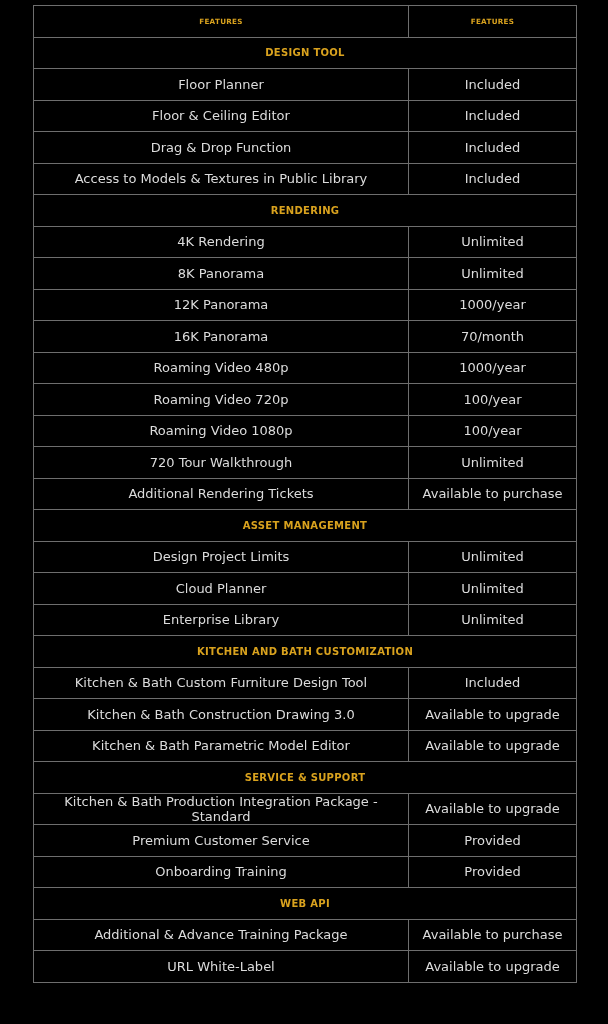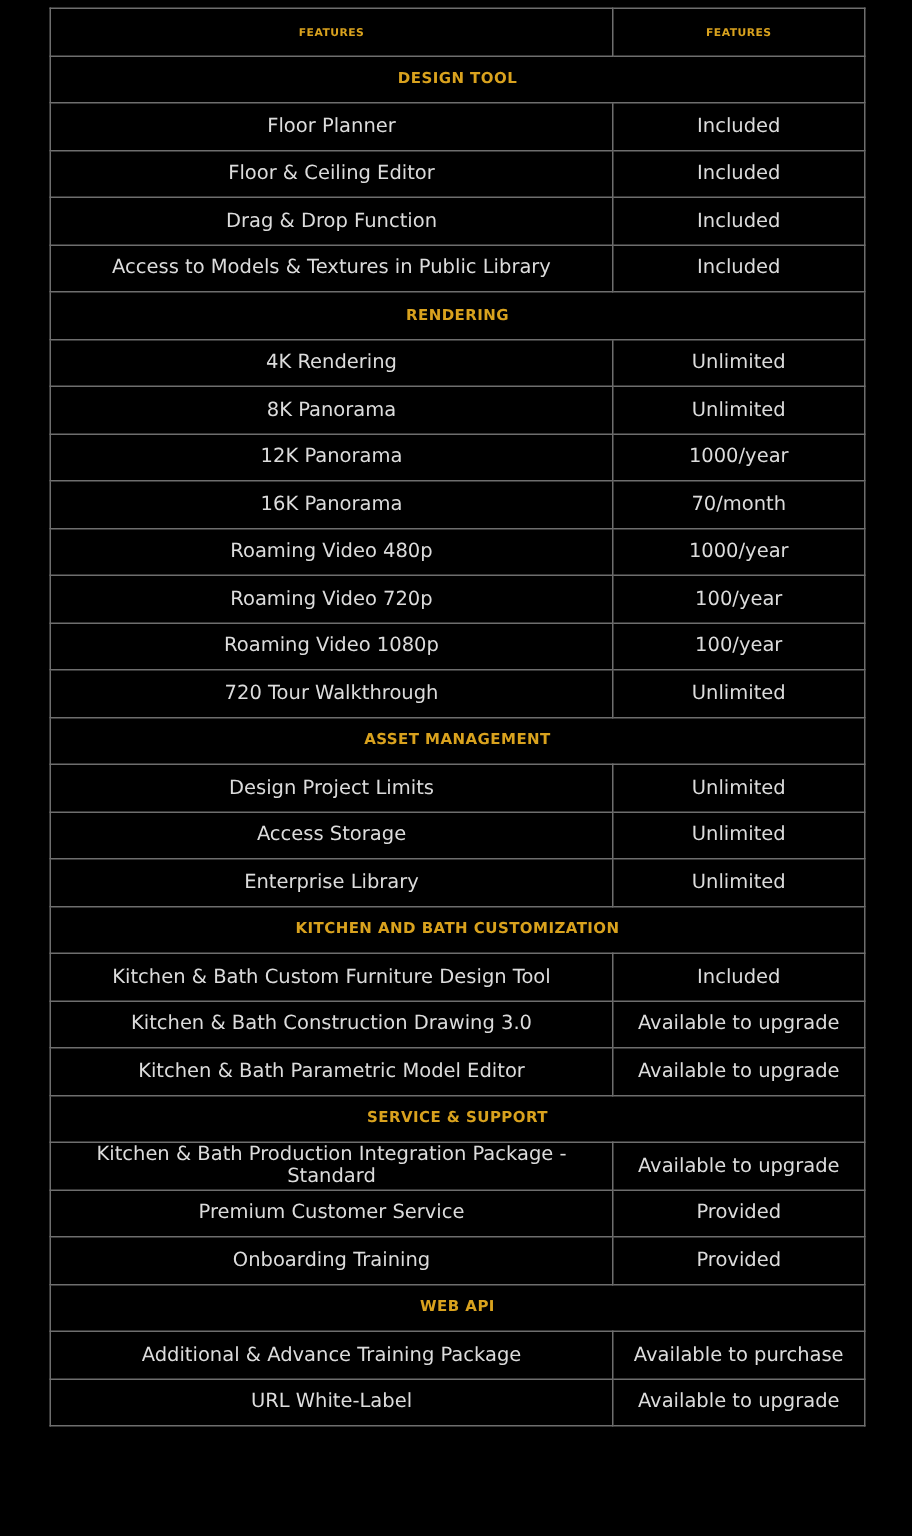--- a/index.html
+++ b/index.html
@@ -124,30 +124,34 @@
       <td class="val">100/year</td>
     </tr>
     <tr>
       <td class="feat">Roaming Video 1080p</td>
       <td class="val">100/year</td>
     </tr>
     <tr>
       <td class="feat">720 Tour Walkthrough</td>
       <td class="val">Unlimited</td>
     </tr>
+    <tr>
+      <td class="feat">Additional Rendering Tickets</td>
+      <td class="val">Available to purchase</td>
+    </tr>
 
     <tr>
       <td class="section" colspan="2">ASSET MANAGEMENT</td>
     </tr>
     <tr>
       <td class="feat">Design Project Limits</td>
       <td class="val">Unlimited</td>
     </tr>
     <tr>
-      <td class="feat">Access Storage</td>
+      <td class="feat">Cloud Planner</td>
       <td class="val">Unlimited</td>
     </tr>
     <tr>
       <td class="feat">Enterprise Library</td>
       <td class="val">Unlimited</td>
     </tr>
 
     <tr>
       <td class="section" colspan="2">KITCHEN AND BATH CUSTOMIZATION</td>
     </tr>

